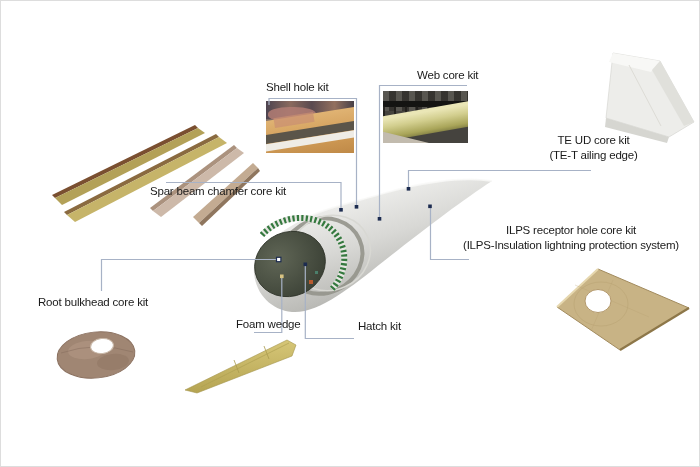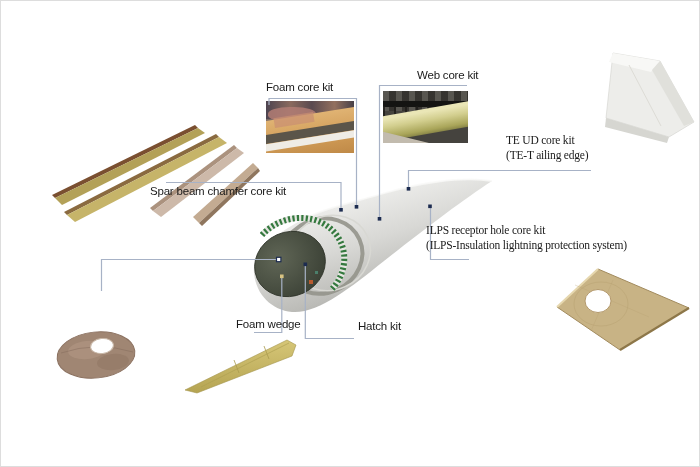--- a/index.html
+++ b/index.html
@@ -5,21 +5,21 @@
   html,body{margin:0;padding:0;background:#fff;}
   #stage{
     position:relative;width:700px;height:467px;overflow:hidden;
     background:var(--bg,#fff);border:1px solid #ddd;box-sizing:border-box;
     font-family:"Liberation Sans", sans-serif;
   }
   .lbl{
     position:absolute;white-space:nowrap;color:var(--text,#1a1a1a);
     font-size:11.5px;line-height:14.5px;letter-spacing:-0.2px;
   }
-  .lbl.center{text-align:left;white-space:normal;font-family:Liberation Serif, serif;}
+  .lbl.center{text-align:center;white-space:normal;}
   .photo{position:absolute;overflow:hidden;}
   .photo > div{position:absolute;}
   
   .sp-bg{left:0;top:0;width:100%;height:18px;
     background:linear-gradient(90deg,#4e4450,#8a6a5e 28%,#5a4a50 52%,#93705e 78%,#474048);}
   .sp-pink{left:2px;top:6px;width:48px;height:15px;background:#b17d74;border-radius:45%;opacity:.85;}
   .sp-surface{left:-10px;top:13px;width:112px;height:48px;transform:rotate(-9deg);
     background:linear-gradient(180deg,#e0b373,#cf9a55 55%,#bd8745);}
   .sp-patch{left:8px;top:14px;width:40px;height:10px;transform:rotate(-9deg);background:#c98f72;opacity:.7;}
   .sp-stripe{left:-10px;top:27px;width:108px;height:9px;transform:rotate(-9deg);background:#5b554a;}
@@ -158,33 +158,34 @@
       <rect x="353.7" y="204" width="3.6" height="3.6"></rect>
       <rect x="376.7" y="216" width="3.6" height="3.6"></rect>
       <rect x="405.7" y="186" width="3.6" height="3.6"></rect>
       <rect x="427.2" y="203.5" width="3.6" height="3.6"></rect>
       <rect x="302.5" y="261.5" width="3.6" height="3.6"></rect>
       <rect x="275.5" y="256.3" width="4.4" height="4.4" fill="#ffffff" stroke="var(--dot,#1d2c50)" stroke-width="1.2"></rect>
       <rect x="279" y="273.5" width="3.6" height="3.6" fill="#d8c382"></rect>
     </g>
   </svg>
 
-  <div class="lbl" style="left:265px;top:79px;">Foam core kit</div>
+  <div class="lbl" style="left:265px;top:79px;">Shell hole kit</div>
 
   <div class="lbl" style="left:416px;top:67px;">Web core kit</div>
 
   <div class="lbl center" style="left:505px;top:132px;width:175px;">
     <div>TE UD core kit</div>
     <div>(TE-T ailing edge)</div>
   </div>
 
   <div class="lbl" style="left:149px;top:167px;margin-top:16px;">Spar beam chamfer core kit</div>
 
   <div class="lbl center" style="left:425px;top:222px;width:290px;">
     <div>ILPS receptor hole core kit</div>
     <div>(ILPS-Insulation lightning protection system)</div>
   </div>
 
+  <div class="lbl" style="left:37px;top:294px;">Root bulkhead core kit</div>
 
   <div class="lbl" style="left:203px;top:316px;padding-left:32px;">Foam wedge</div>
 
   <div class="lbl" style="left:357px;top:318px;">Hatch kit</div>
 </div>
 
 </body></html>

